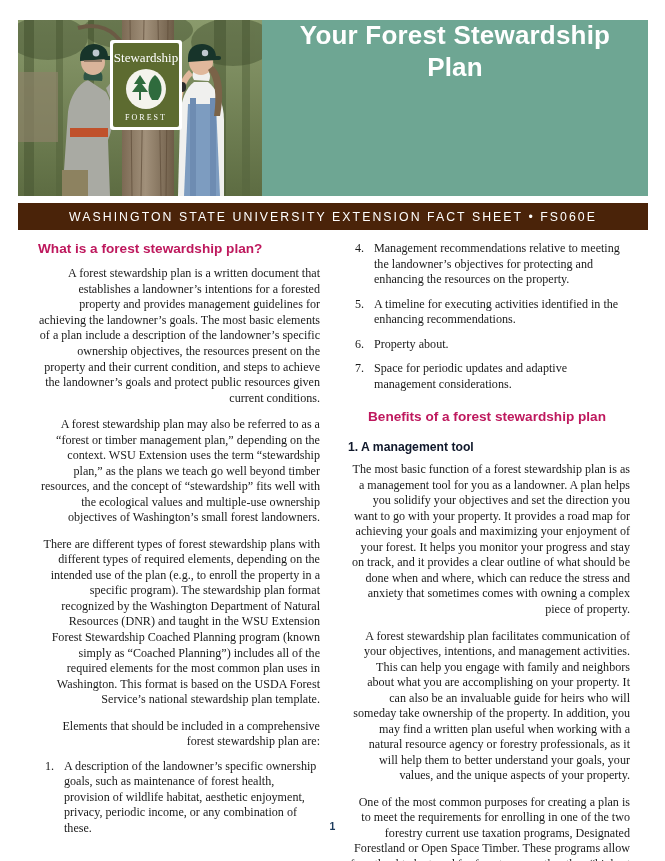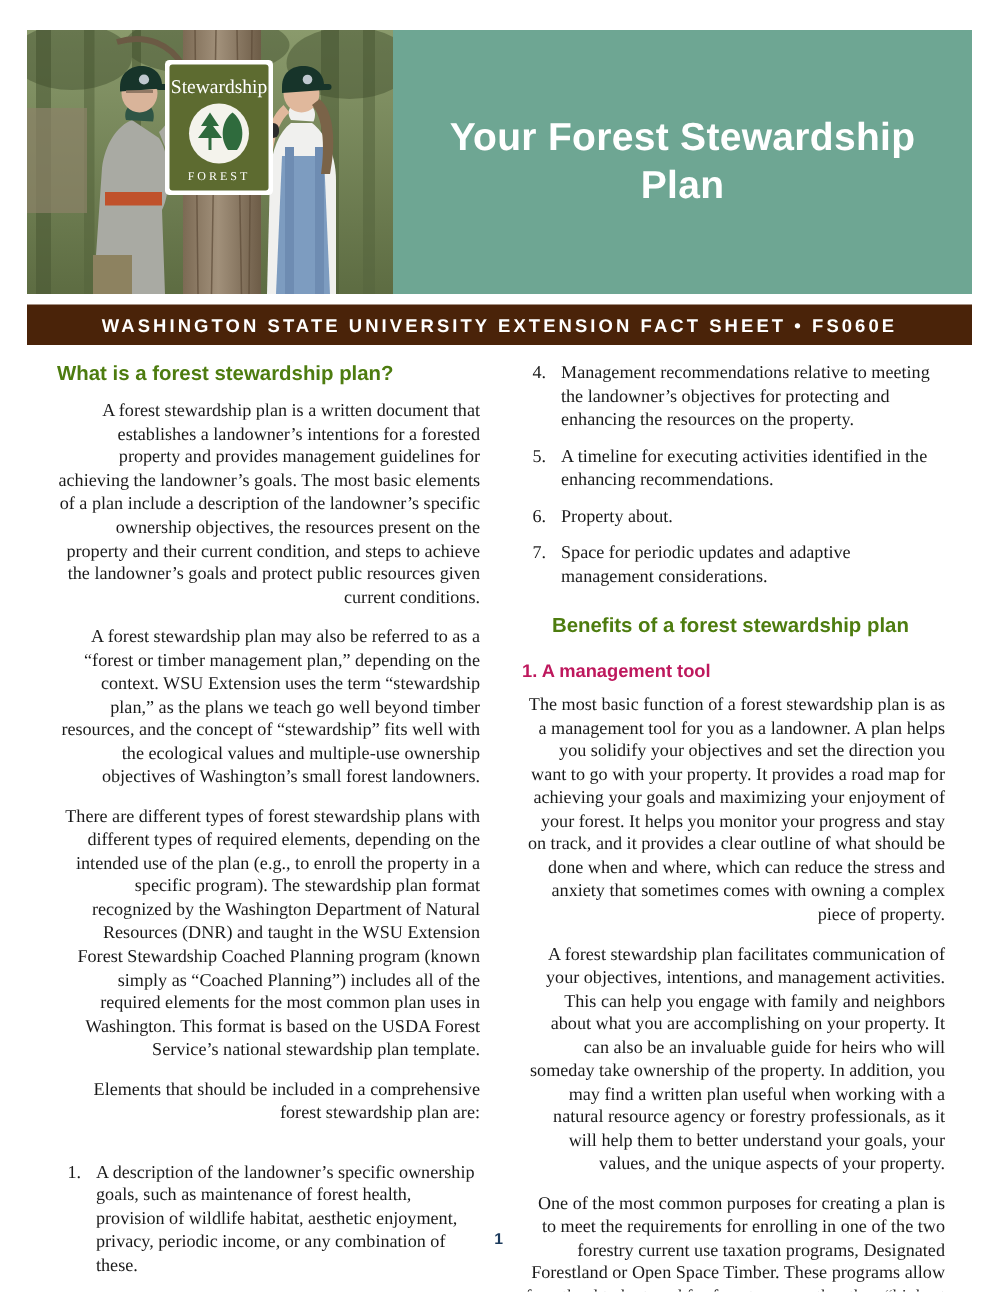--- a/index.html
+++ b/index.html
@@ -31,21 +31,21 @@
     position: relative;
     overflow: hidden;
     background: #ef4444;
   }
   .photo svg { display: block; }
 
   .title-block {
     flex: 1;
     background: #6ea693;
     display: flex;
-    align-items: center;
+    align-items: flex-start;
     justify-content: center;
   }
   .title-block h1 {
     margin: 0;
     padding: 0 22px;
     font-family: "Liberation Sans", sans-serif;
     font-weight: bold;
     font-size: 26px;
     line-height: 1.22;
     color: #ffffff;
@@ -60,21 +60,21 @@
     top: 203px;
     width: 630px;
     height: 27px;
     background: #4a2309;
     display: flex;
     align-items: center;
     justify-content: center;
   }
   .banner-text {
     font-family: "Liberation Sans", sans-serif;
-    font-weight: bold;
+    font-weight: normal;
     font-size: 12.3px;
     color: #ffffff;
     letter-spacing: 2.05px;
     white-space: nowrap;
   }
 
   
   .columns {
     position: absolute;
     left: 38px;
@@ -83,42 +83,42 @@
     display: flex;
     gap: 28px;
   }
   .col { width: 282px; }
 
   h2.sec {
     font-family: "Liberation Sans", sans-serif;
     font-weight: bold;
     font-size: 13.6px;
     line-height: 1.2;
-    color: #4d7c0f;
+    color: #be185d;
     margin: 0 0 9px 0;
   }
   h2.sec.spaced { margin-top: 17px; padding-left: 20px; }
 
   h3.sub {
     font-family: "Liberation Sans", sans-serif;
     font-weight: bold;
     font-size: 12.2px;
     line-height: 1.2;
-    color: #be185d;
+    color: #0f172a;
     margin: 14px 0 8px 0;
   }
 
   p.body {
     margin: 0 0 11px 0;
     font-size: 12.1px;
     line-height: 1.285;
     text-align: right;
     color: #1a1a1a;
   }
-  p.body.tight { margin-bottom: 24px; }
+  p.body.tight { margin-bottom: 9px; }
 
   ol.numlist {
     margin: 0 0 4px 0;
     padding: 0;
     list-style: none;
     counter-reset: none;
   }
   ol.numlist li {
     display: flex;
     margin: 0 0 9px 0;

